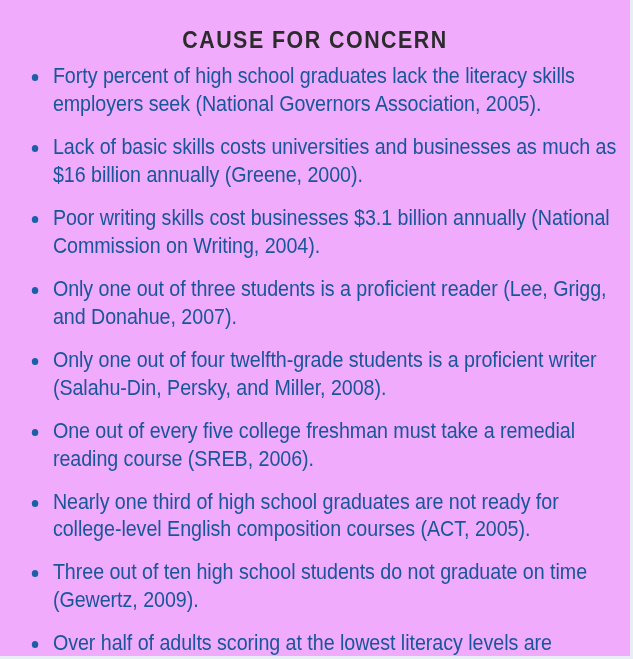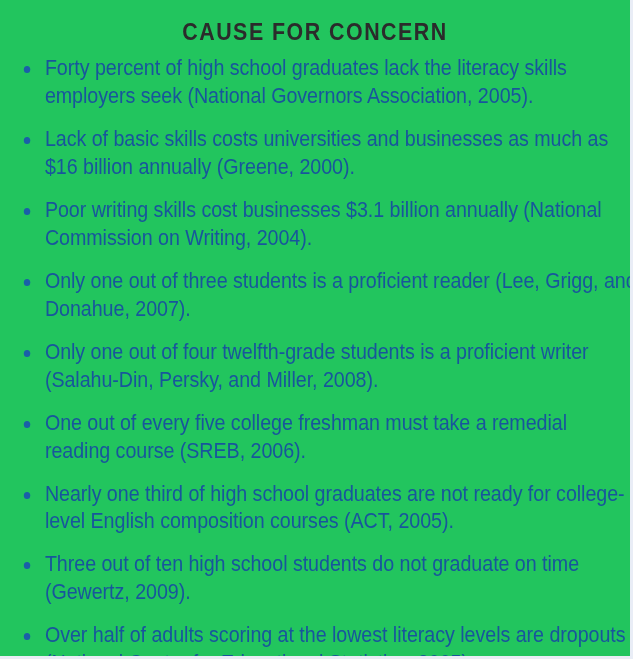--- a/index.html
+++ b/index.html
@@ -13,24 +13,24 @@
     background: #dfe4f0;
     font-family: "Liberation Sans", sans-serif;
     -webkit-font-smoothing: antialiased;
   }
 
   .callout-box {
     position: relative;
     box-sizing: border-box;
     width: 633px;
     height: 659px;
-    background: #22c55e;
+    background: #f0abfc;
     border-right: 3px solid #e9edf6;
     border-bottom: 3px solid #e9edf6;
-    padding: 4px;
+    padding: 12px;
     overflow: hidden;
   }
 
   .box-title {
     margin: 0;
     padding: 16px 12px 10px 12px;
     text-align: center;
     color: #2b2b2b;
     font-family: "Liberation Sans Narrow", "Liberation Sans", sans-serif;
     font-size: 23px;

